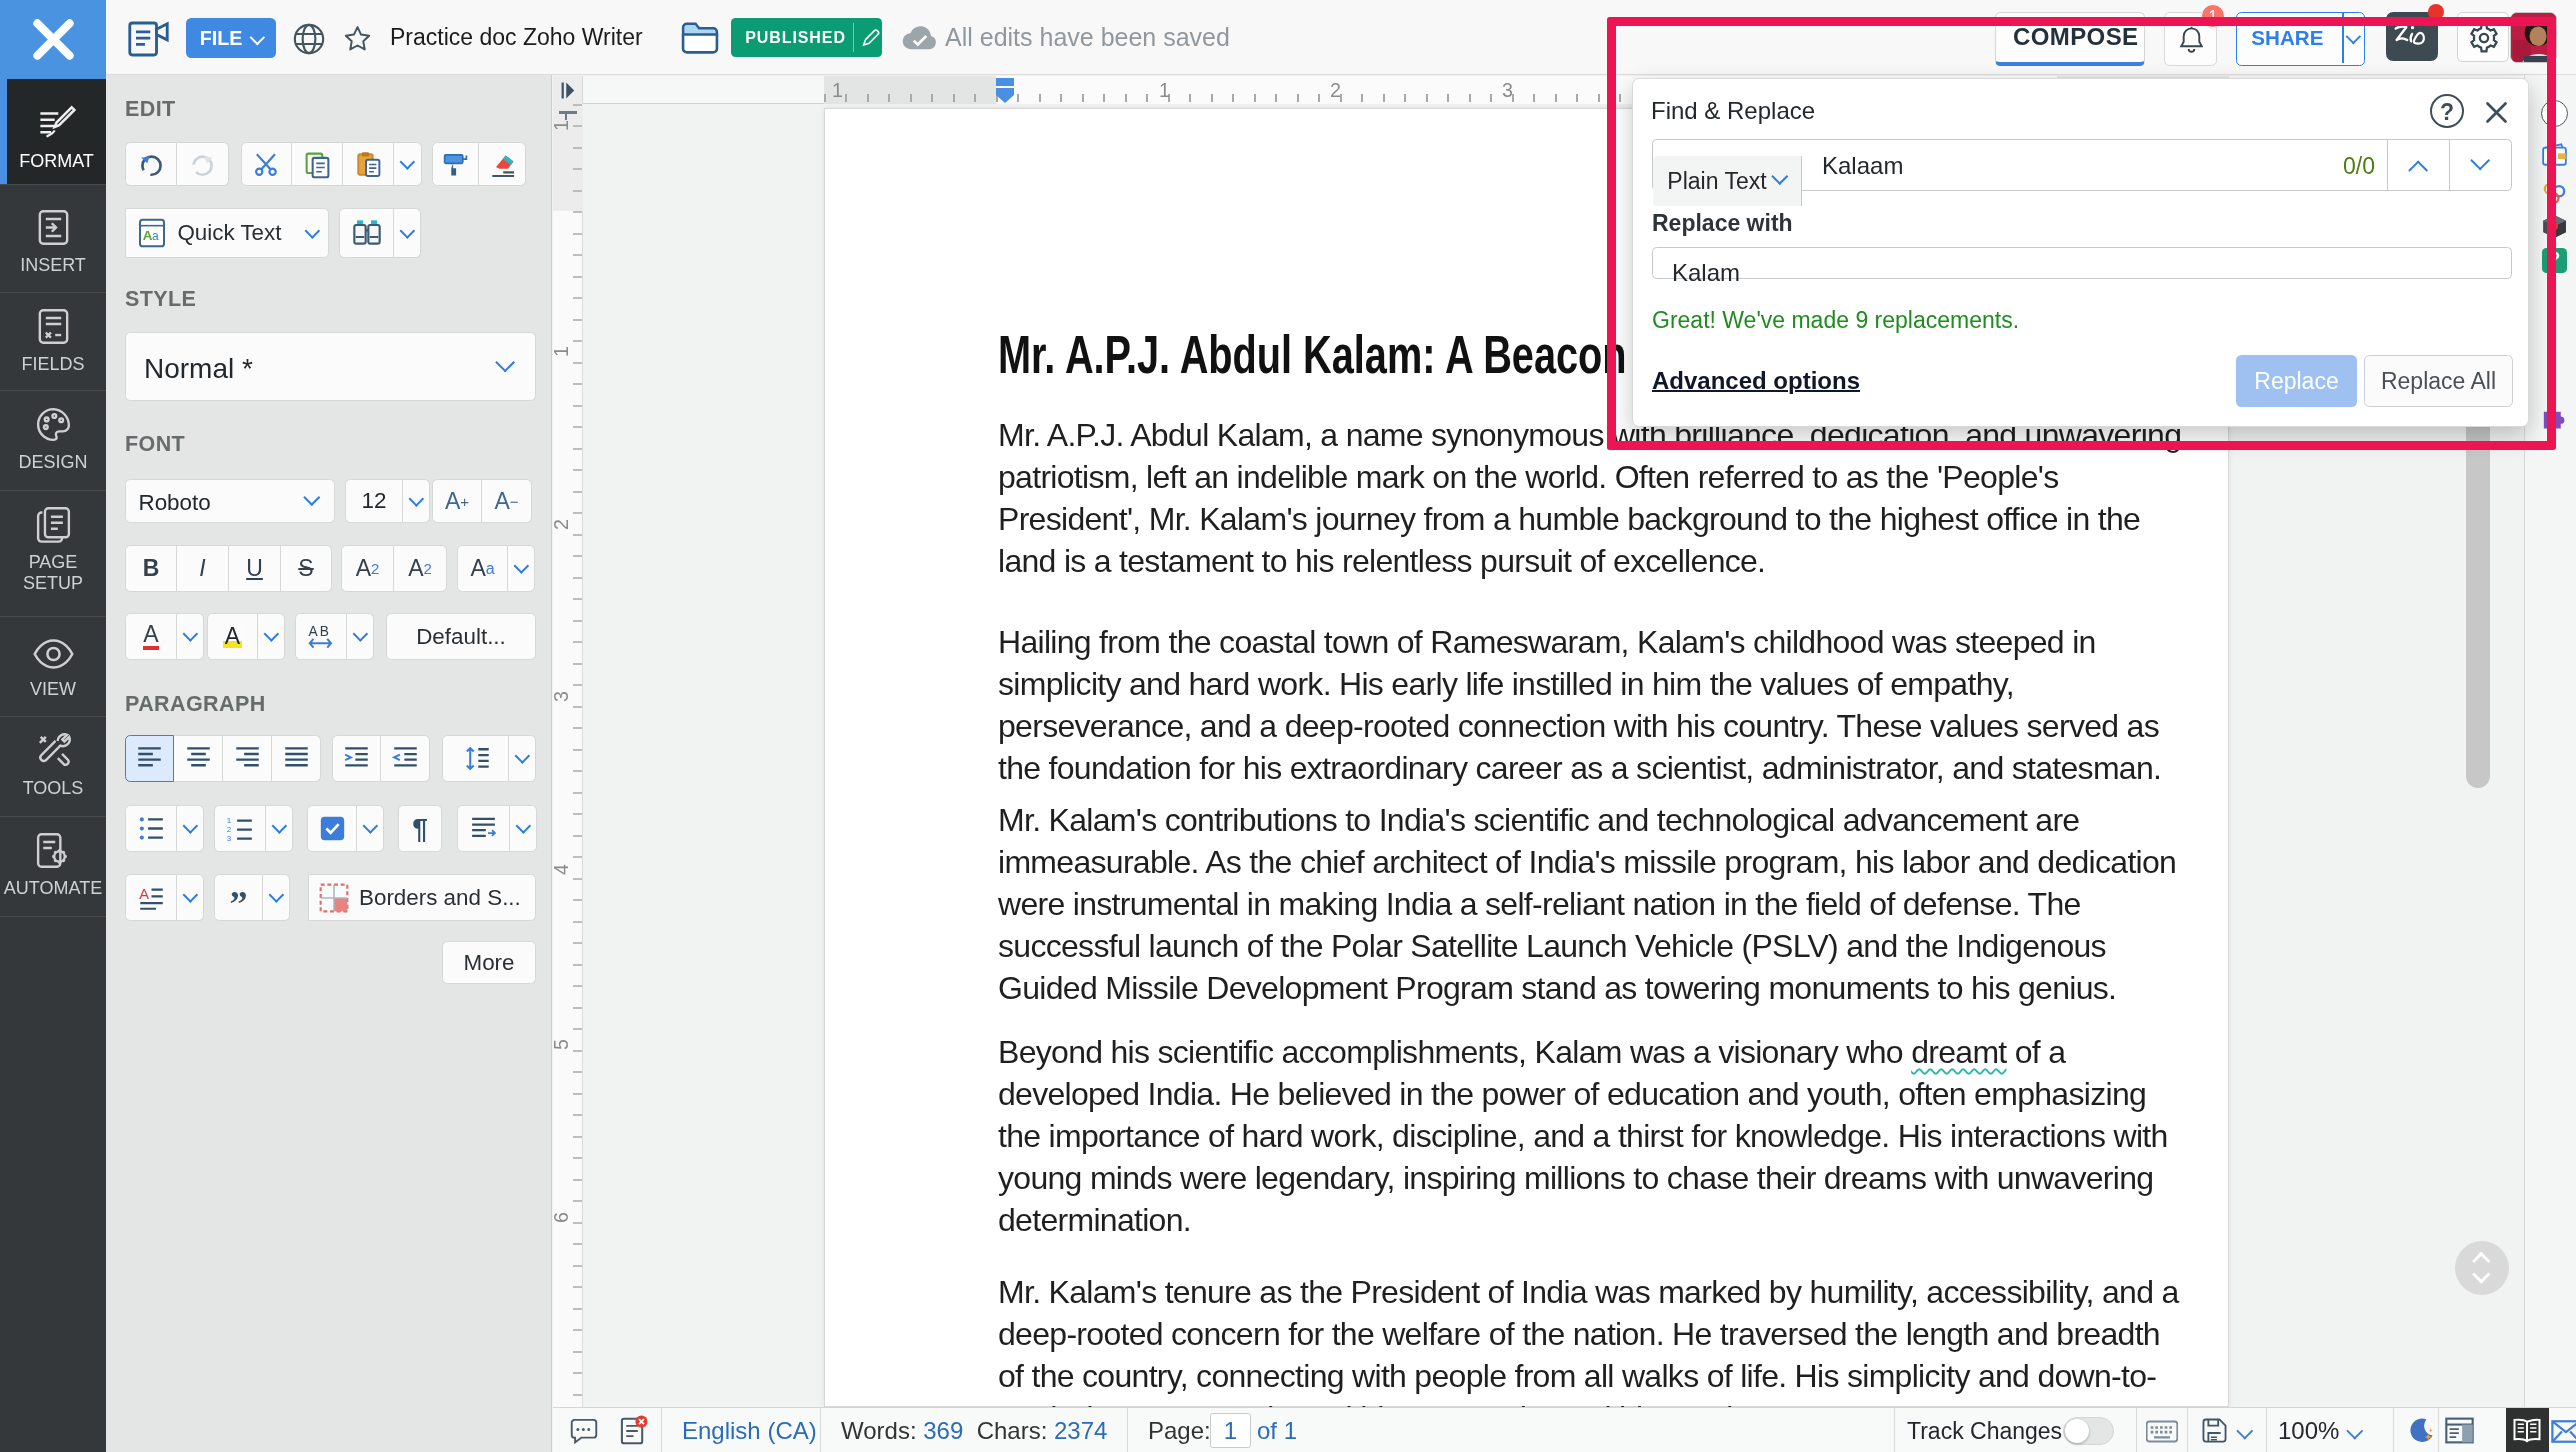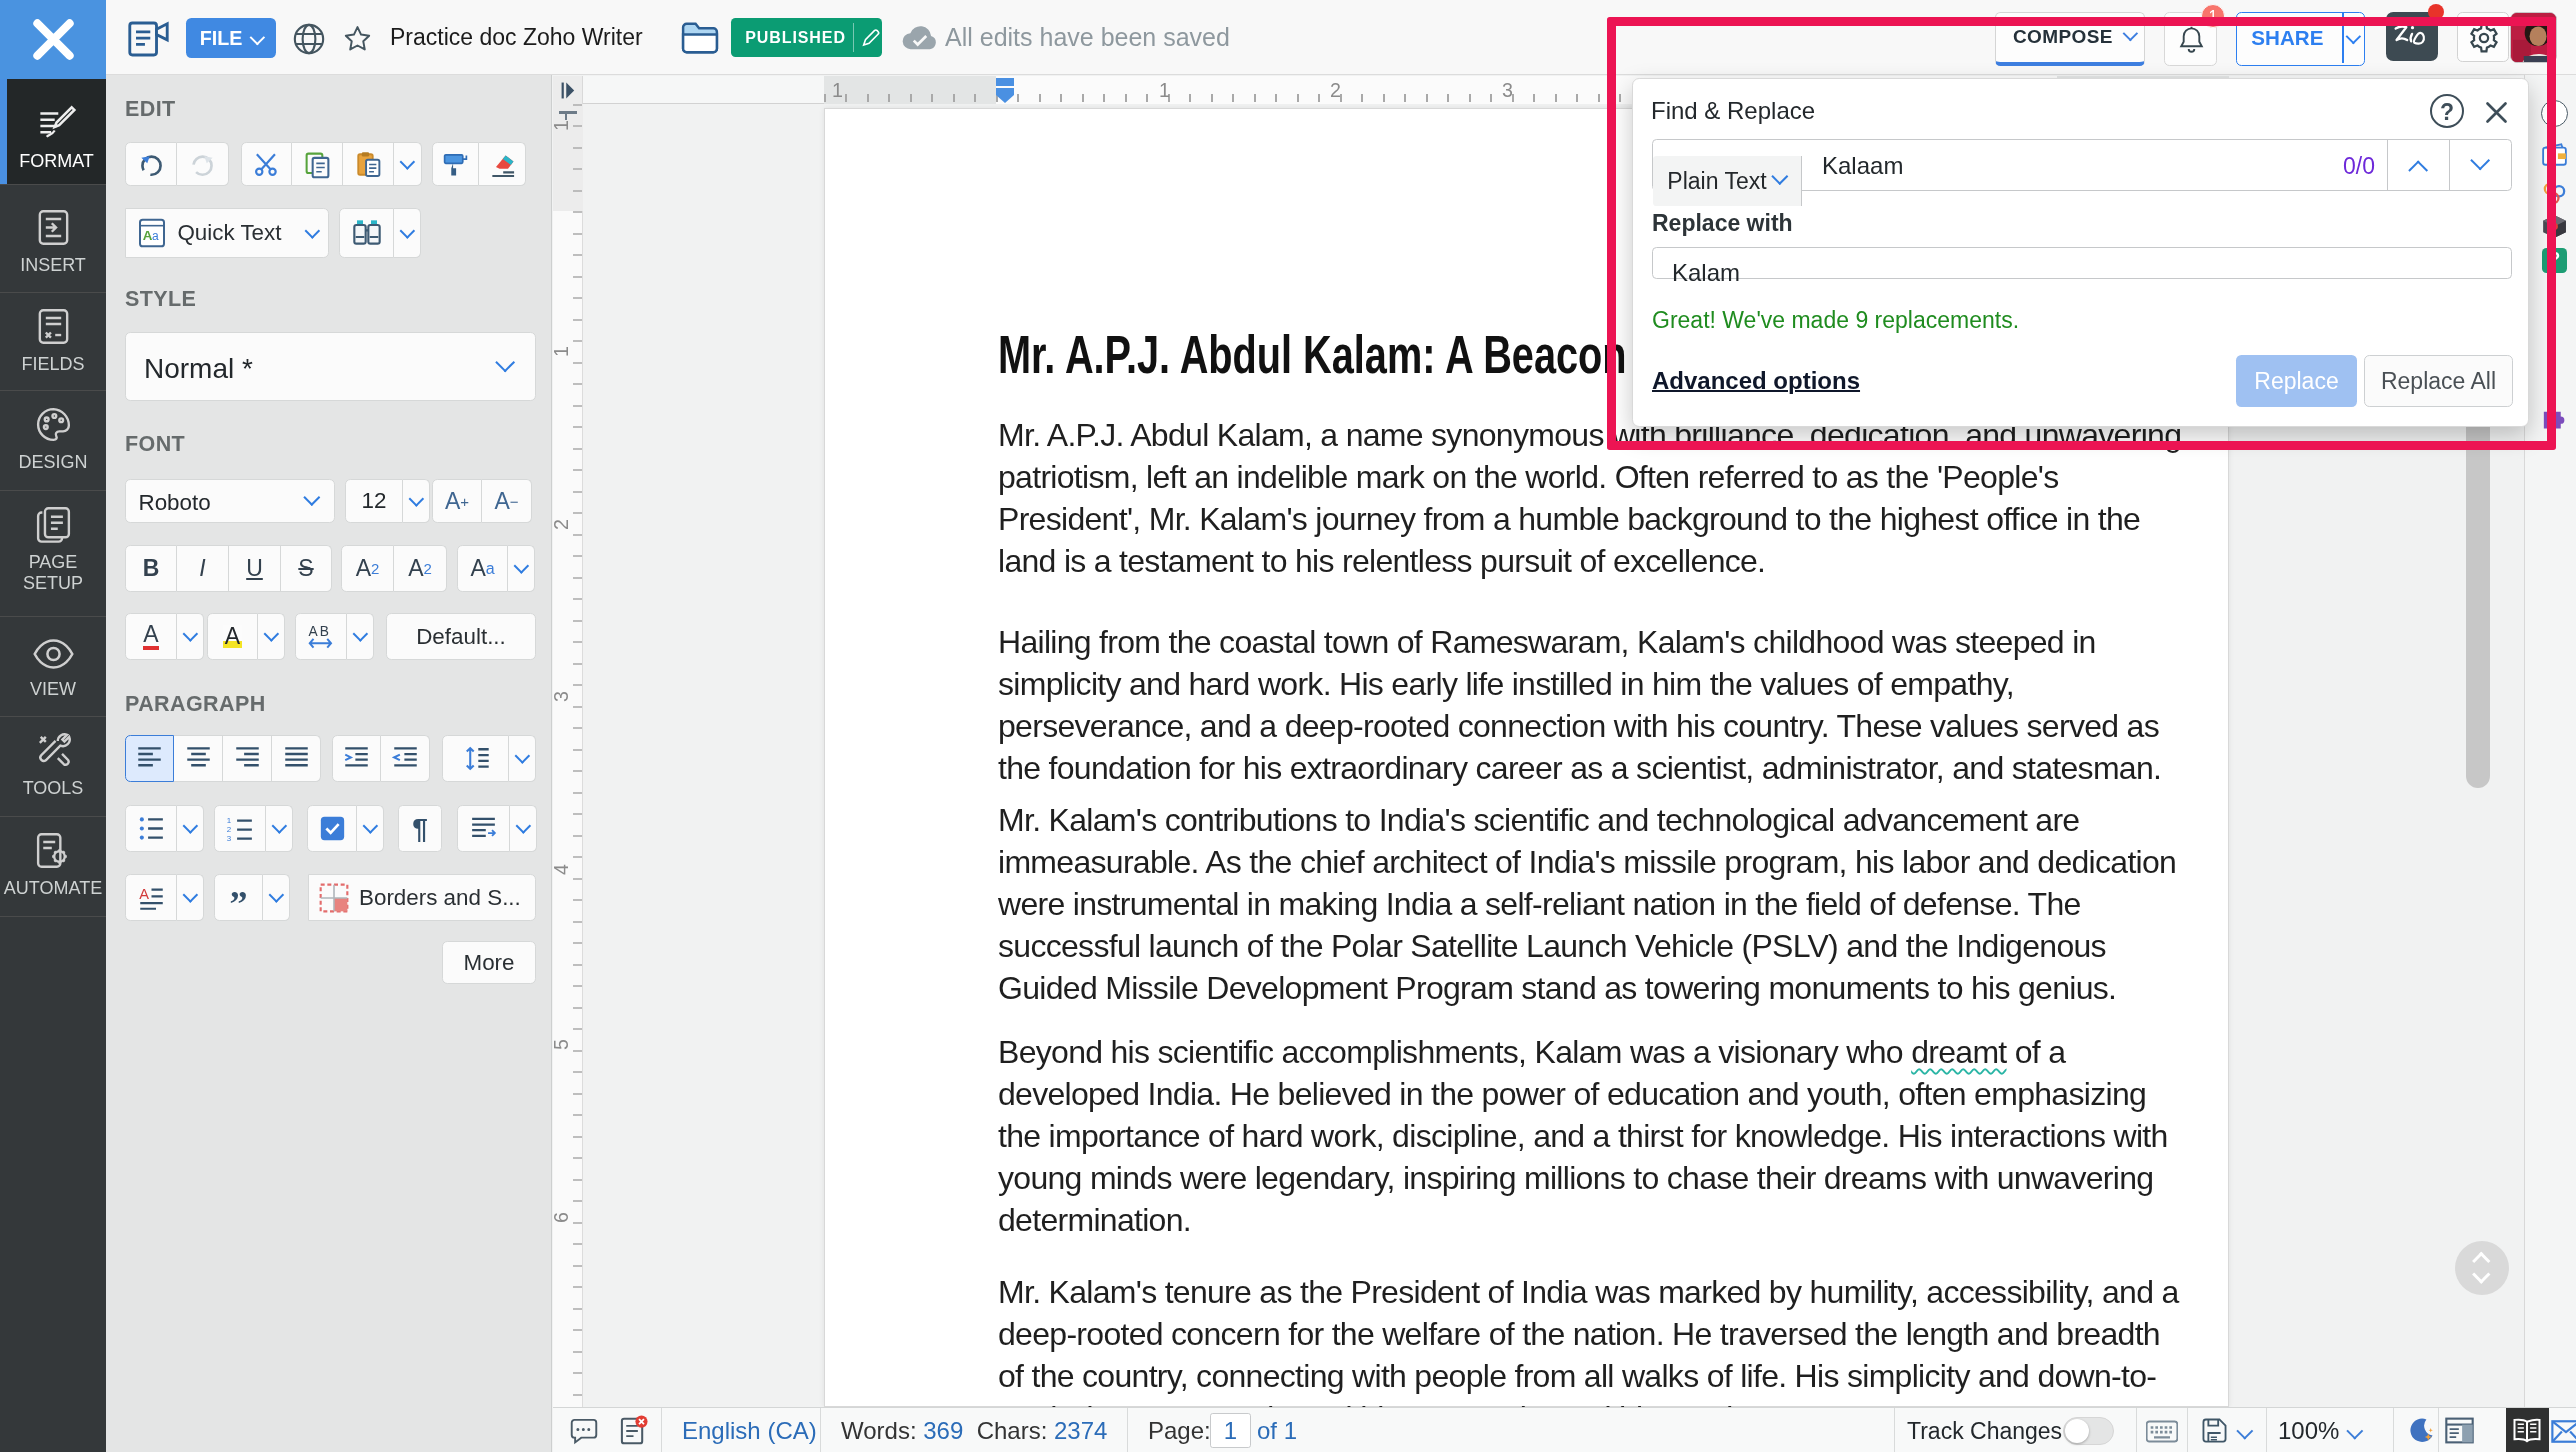--- a/index.html
+++ b/index.html
@@ -10,21 +10,21 @@
 #xtile { position:absolute; left:0; top:0; width:106px; height:79px; background:#4a93e0; z-index:21; }
 #xtile svg { position:absolute; left:32px; top:18px; }
 .tbicon { position:absolute; top:0; }
 #filebtn { position:absolute; left:186px; top:18px; width:90px; height:40px; background:#4089e2; border-radius:5.4px; color:#fff; font-size:19.7px; font-weight:bold; text-align:center; line-height:40px; }
 #doctitle { position:absolute; left:390px; top:0; height:75px; line-height:75px; font-size:23px; color:#1c1c1c; }
 #pubbtn { position:absolute; left:731px; top:18px; width:151px; height:39px; background:#0b9c73; border-radius:4.5px; color:#fff; font-size:16px; font-weight:bold; letter-spacing:0.9px; }
 #pubbtn .lbl { position:absolute; left:14.3px; top:0; line-height:39px; }
 #pubbtn .sep { position:absolute; left:122px; top:5.4px; width:0.9px; height:29px; background:rgba(255,255,255,.45); }
 #alledits { position:absolute; left:945px; top:0; height:75px; line-height:75px; font-size:25px; color:#8e989e; }
 
-#composebtn { position:absolute; left:1995px; top:11.6px; width:150px; height:54px; background:#fdfdfd; border:0.9px solid #d5d5d5; border-bottom:4.5px solid #3e7fe0; border-radius:5.4px; font-size:19px; font-weight:bold; color:#25313a; text-align:left; padding-left:17px; line-height:47px; letter-spacing:0.4px; }
+#composebtn { position:absolute; left:1995px; top:11.6px; width:150px; height:54px; background:#fdfdfd; border:0.9px solid #d5d5d5; border-bottom:4.5px solid #3e7fe0; border-radius:5.4px; font-size:24px; font-weight:bold; color:#25313a; text-align:left; padding-left:17px; line-height:47px; letter-spacing:0.4px; }
 #bellbtn { position:absolute; left:2164px; top:11.6px; width:53px; height:54px; background:#fdfdfd; border:0.9px solid #d8d8d8; border-radius:5.4px; }
 #bellbadge { position:absolute; left:2201px; top:3.6px; width:24px; height:24px; background:#f8756c; border-radius:50%; color:#fff; font-size:16px; text-align:center; line-height:24px; z-index:22; border:1.8px solid #fbfbfb; }
 #sharebtn { position:absolute; left:2236px; top:11.6px; width:129px; height:54px; background:#fdfdfd; border:1.8px solid #2d7ff0; border-radius:5.4px; color:#2d7ff0; font-weight:bold; font-size:20.6px; }
 #sharebtn .lbl { position:absolute; left:14.3px; top:13.4px; }
 #sharebtn .sep { position:absolute; left:105px; top:0px; width:1.8px; height:50px; background:#2d7ff0; }
 #ziabtn { position:absolute; left:2386px; top:11.6px; width:52px; height:49px; background:#3d4a52; border-radius:7.2px; }
 #ziadot { position:absolute; left:2428px; top:3.6px; width:16px; height:16px; background:#e8332a; border-radius:50%; z-index:22; }
 #avatar { position:absolute; left:2510px; top:11.6px; width:47px; height:51px; border-radius:7.2px; overflow:hidden; background:#bb1e42; border:0.9px solid #c9c9c9; }
 
 
@@ -667,21 +667,21 @@
   <div style="position:absolute;left:797px;top:15px;width:34px;height:34px;border:2.2px solid #3e4e59;border-radius:50%;text-align:center;line-height:32px;font-size:23px;font-weight:bold;color:#3e4e59;">?</div>
   <svg style="position:absolute;left:850px;top:19.7px;" width="27" height="27" viewBox="0 0 30 30">
       <path d="M5 5 L25 25 M25 5 L5 25" stroke="#3e4e59" stroke-width="3" stroke-linecap="round"></path>
     </svg>
   <div style="position:absolute;left:19px;top:60px;width:860px;height:52px;border:0.9px solid #c6c8ca;border-radius:4.5px;background:#fff;">
     <div style="position:absolute;left:0;top:16px;width:149px;height:50px;background:#f3f4f4;border-right:0.9px solid #c6c8ca;border-radius:3.6px 0 0 3.6px;text-align:right;">
       <span style="position:absolute;left:14.3px;top:11.6px;font-size:23px;color:#24282b;">Plain Text</span>
       <span class="chev" style="position:absolute;right:15px;top:17px;width:11.6px;height:11.6px;"></span>
     </div>
     <span style="position:absolute;left:169px;top:11.6px;font-size:24px;color:#23282c;">Kalaam</span>
-    <span style="position:absolute;right:136px;top:12.5px;font-size:23px;color:#6d28d9;">0/0</span>
+    <span style="position:absolute;right:136px;top:12.5px;font-size:23px;color:#4d7c0f;">0/0</span>
     <div style="position:absolute;right:62px;top:0;width:62px;height:50px;border-left:0.9px solid #c6c8ca;">
         <span class="chev" style="position:absolute;left:23px;top:23px;transform:rotate(-135deg);"></span>
       </div>
     <div style="position:absolute;right:0;top:0;width:62px;height:50px;border-left:0.9px solid #c6c8ca;">
         <span class="chev" style="position:absolute;left:23px;top:16px;"></span>
       </div>
   </div>
   <div style="position:absolute;left:19px;top:131px;font-size:23px;font-weight:bold;color:#2d3438;">Replace with</div>
   <div style="position:absolute;left:19px;top:168px;width:860px;height:32px;border:0.9px solid #c6c8ca;border-radius:4.5px;background:#fff;">
     <span style="position:absolute;left:19px;top:10.7px;font-size:24px;color:#23282c;">Kalam</span>

